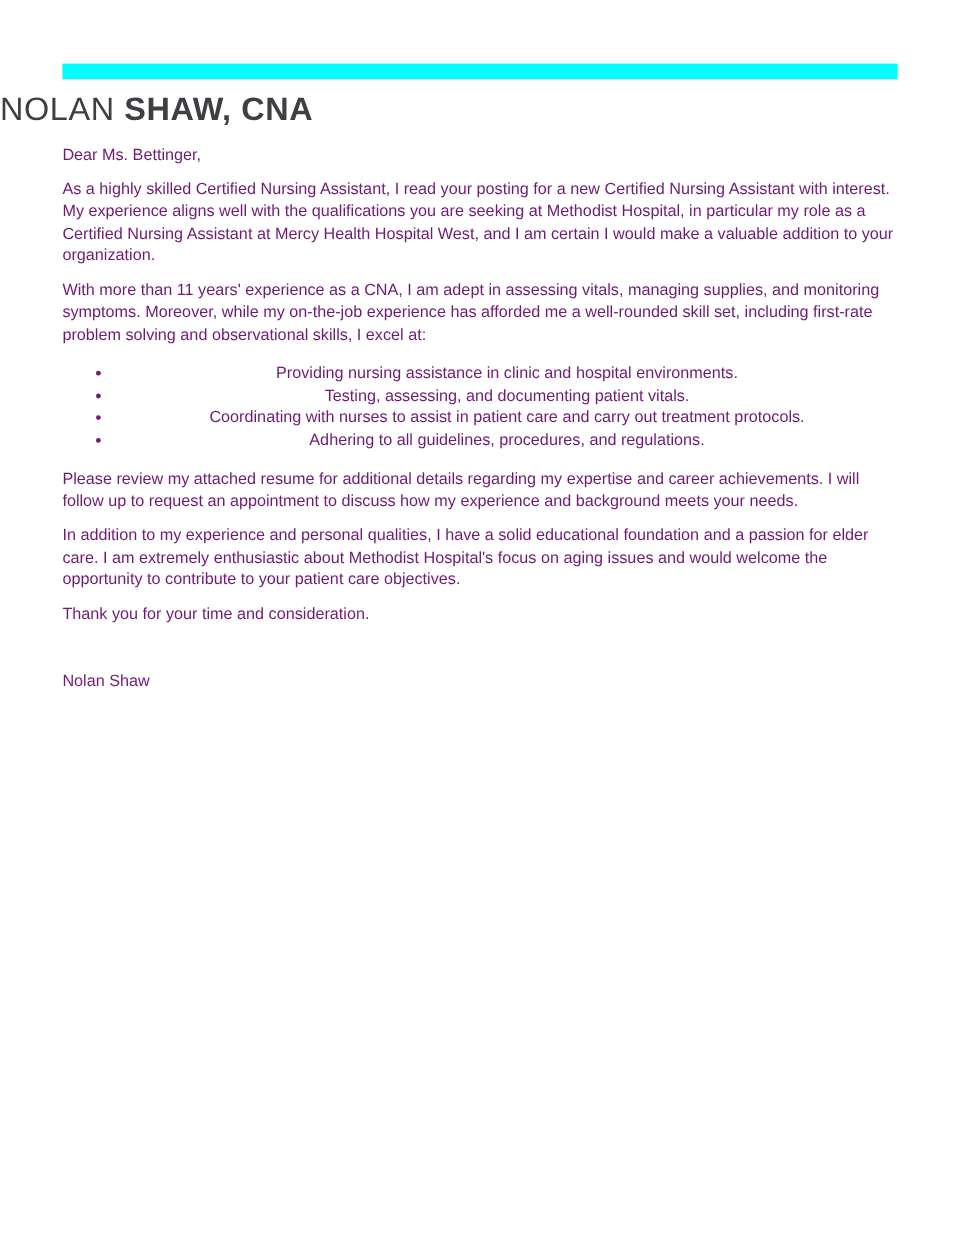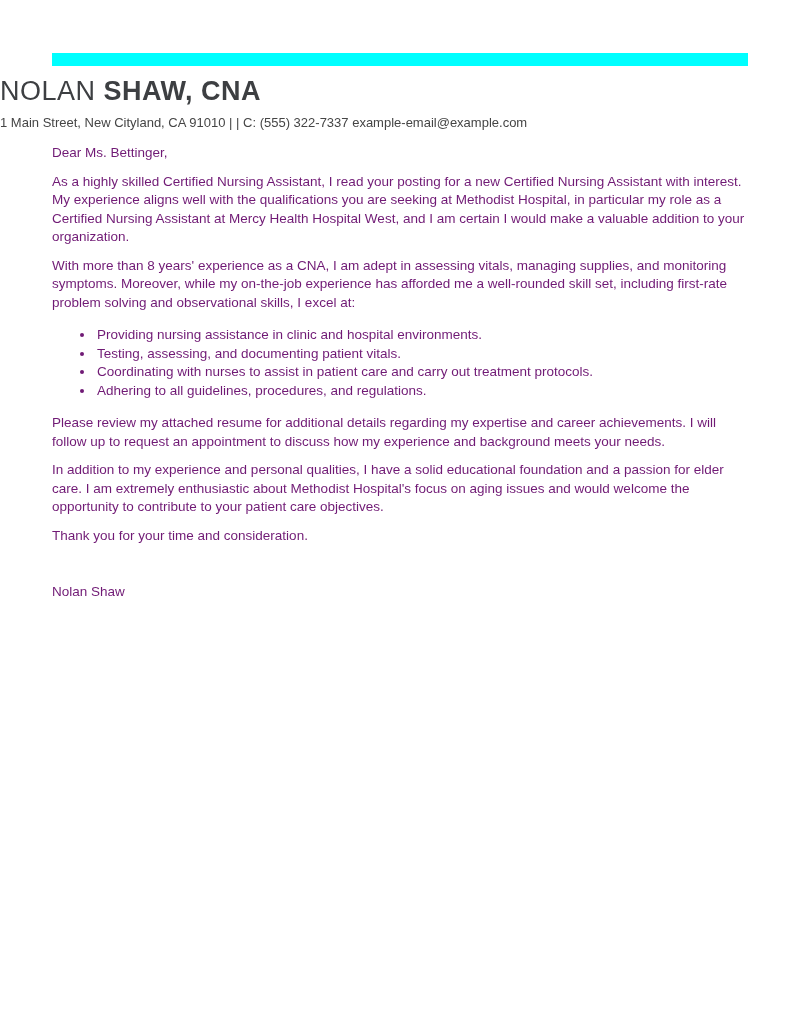--- a/index.html
+++ b/index.html
@@ -56,43 +56,43 @@
     margin: 0 0 10px 0;
   }
   .skills-list {
     margin: 14px 0 14px 0;
     padding-left: 43px;
     list-style-type: disc;
   }
   .skills-list li {
     margin: 0;
     padding-left: 2px;
+    text-align: center;
   }
   .signature {
     margin-top: 38px !important;
   }
 </style>
 </head>
 <body>
 
 <div class="page">
 
   <div class="accent-bar" style="background: rgb(0, 255, 255);"></div>
 
   <header class="header">
     <h1 class="name"><span class="name-regular">NOLAN </span><span class="name-bold">SHAW, CNA</span></h1>
-    <div class="contact">1 Main Street, New Cityland, CA 91010 | | C: (555) 322-7337 example-email@example.com</div>
   </header>
 
   <main class="body">
     <p>Dear Ms. Bettinger,</p>
 
     <p>As a highly skilled Certified Nursing Assistant, I read your posting for a new Certified Nursing Assistant with interest. My experience aligns well with the qualifications you are seeking at Methodist Hospital, in particular my role as a Certified Nursing Assistant at Mercy Health Hospital West, and I am certain I would make a valuable addition to your organization.</p>
 
-    <p>With more than 8 years' experience as a CNA, I am adept in assessing vitals, managing supplies, and monitoring symptoms. Moreover, while my on-the-job experience has afforded me a well-rounded skill set, including first-rate problem solving and observational skills, I excel at:</p>
+    <p>With more than 11 years' experience as a CNA, I am adept in assessing vitals, managing supplies, and monitoring symptoms. Moreover, while my on-the-job experience has afforded me a well-rounded skill set, including first-rate problem solving and observational skills, I excel at:</p>
 
     <ul class="skills-list">
       <li>Providing nursing assistance in clinic and hospital environments.</li>
       <li>Testing, assessing, and documenting patient vitals.</li>
       <li>Coordinating with nurses to assist in patient care and carry out treatment protocols.</li>
       <li>Adhering to all guidelines, procedures, and regulations.</li>
     </ul>
 
     <p>Please review my attached resume for additional details regarding my expertise and career achievements. I will follow up to request an appointment to discuss how my experience and background meets your needs.</p>
 

